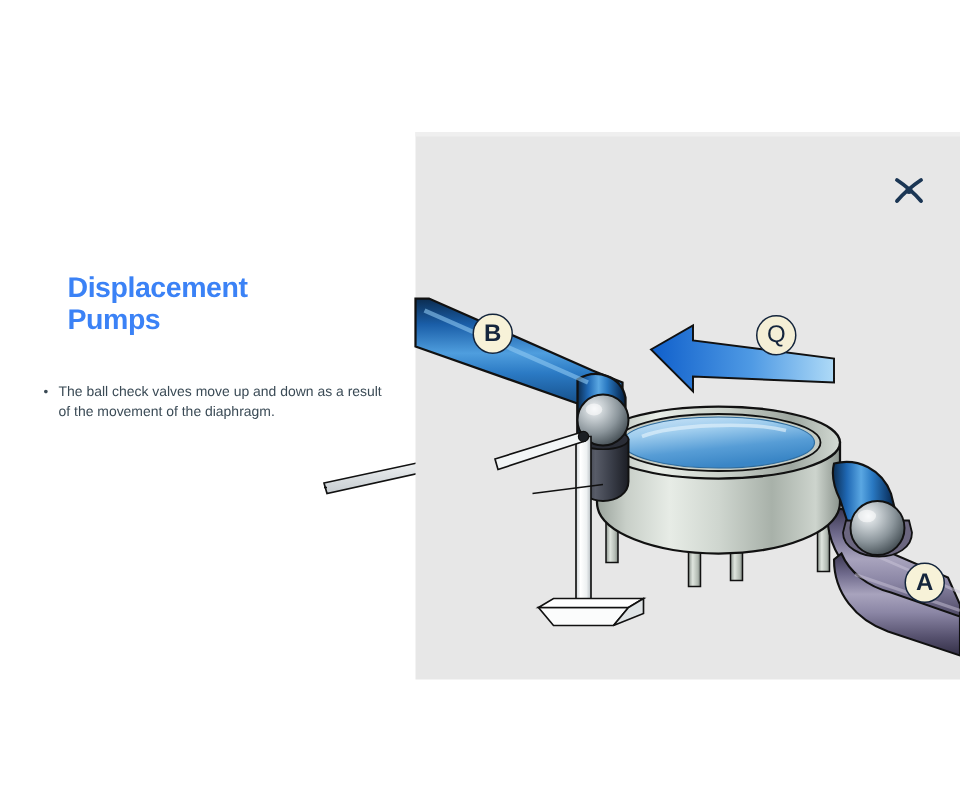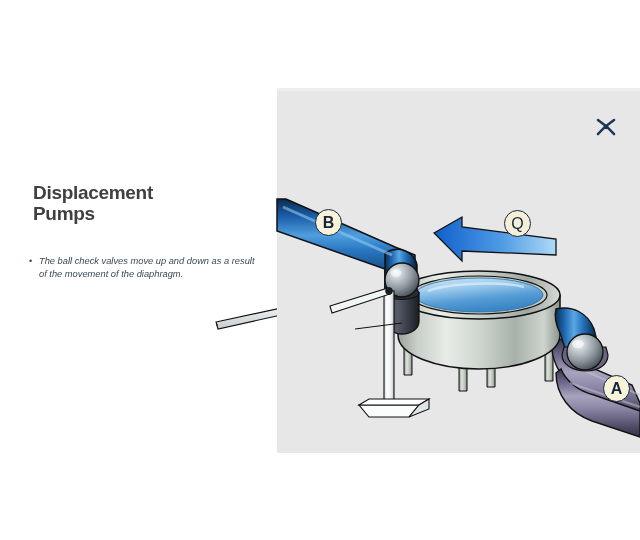--- a/index.html
+++ b/index.html
@@ -29,22 +29,22 @@
     left: 29px;
     top: 182px;
     width: 235px;
   }
   #slide-title {
     font-family: "Liberation Sans", sans-serif;
     font-size: 19px;
     line-height: 1.12;
     font-weight: bold;
     letter-spacing: -0.3px;
-    color: #404040;
-    margin: 0 0 30px 4px;
+    color: #3b82f6;
+    margin: 0 0 30px 16px;
     white-space: pre-line;
   }
   #bullet-list {
     margin: 0;
     padding: 0;
     list-style: none;
   }
   .bullet-row {
     display: flex;
     align-items: flex-start;
@@ -54,21 +54,20 @@
   }
   .bullet-mark {
     flex: 0 0 auto;
     width: 10px;
     font-size: 9px;
     line-height: 1.45;
     color: #3a4a55;
   }
   .bullet-text {
     flex: 1 1 auto;
-    font-style: italic;
   }
 
   
   #figure-panel {
     position: absolute;
     left: 277px;
     top: 88px;
     width: 363px;
     height: 365px;
     background: #e7e7e7;

